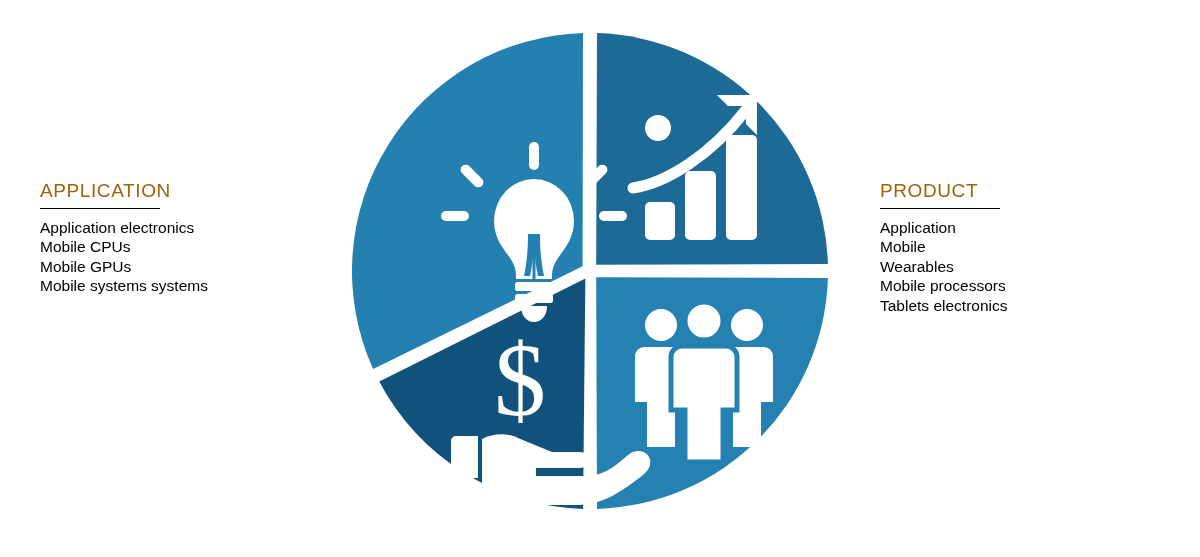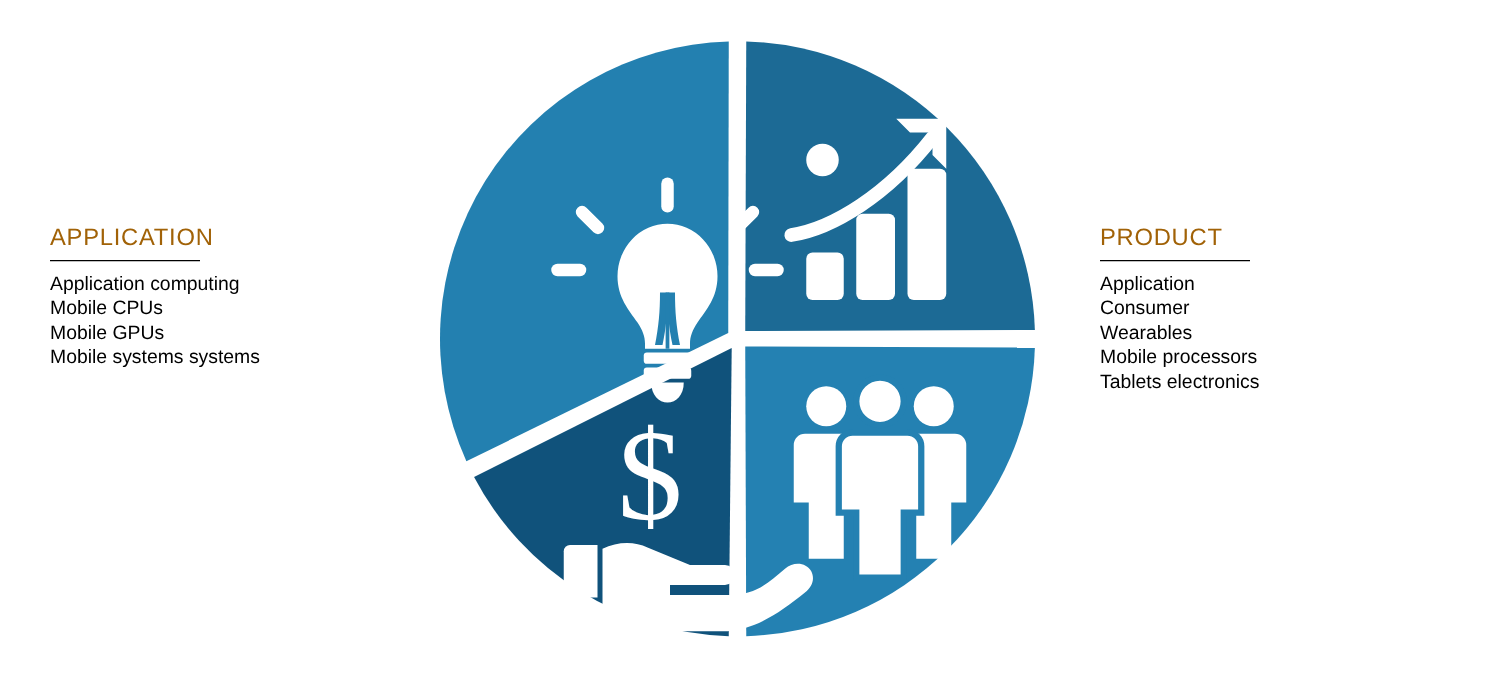--- a/index.html
+++ b/index.html
@@ -63,33 +63,33 @@
   }
   #pie-wheel svg { display: block; width: 100%; height: 100%; }
 </style>
 </head>
 <body>
 
 <div class="text-block" id="block-left">
   <div class="block-title">APPLICATION</div>
   <div class="block-rule"></div>
   <ul class="block-list">
-    <li>Application computing</li>
+    <li>Application electronics</li>
     <li>Mobile CPUs</li>
     <li>Mobile GPUs</li>
     <li>Mobile systems systems</li>
   </ul>
 </div>
 
 <div class="text-block" id="block-right">
   <div class="block-title">PRODUCT</div>
   <div class="block-rule"></div>
   <ul class="block-list">
     <li>Application</li>
-    <li>Consumer</li>
+    <li>Mobile</li>
     <li>Wearables</li>
     <li>Mobile processors</li>
     <li>Tablets electronics</li>
   </ul>
 </div>
 
 <div id="pie-wheel">
   <svg viewBox="0 0 484 492" xmlns="http://www.w3.org/2000/svg" aria-label="segmented circle">
 
     <g id="wedges">

